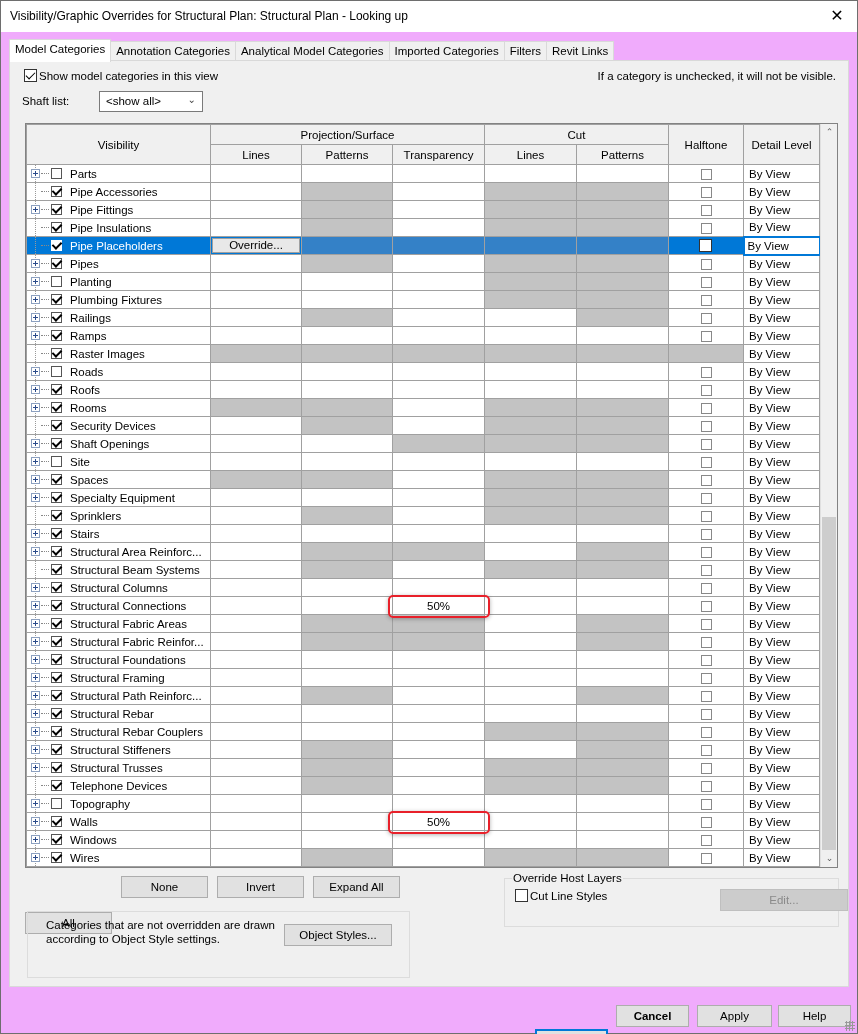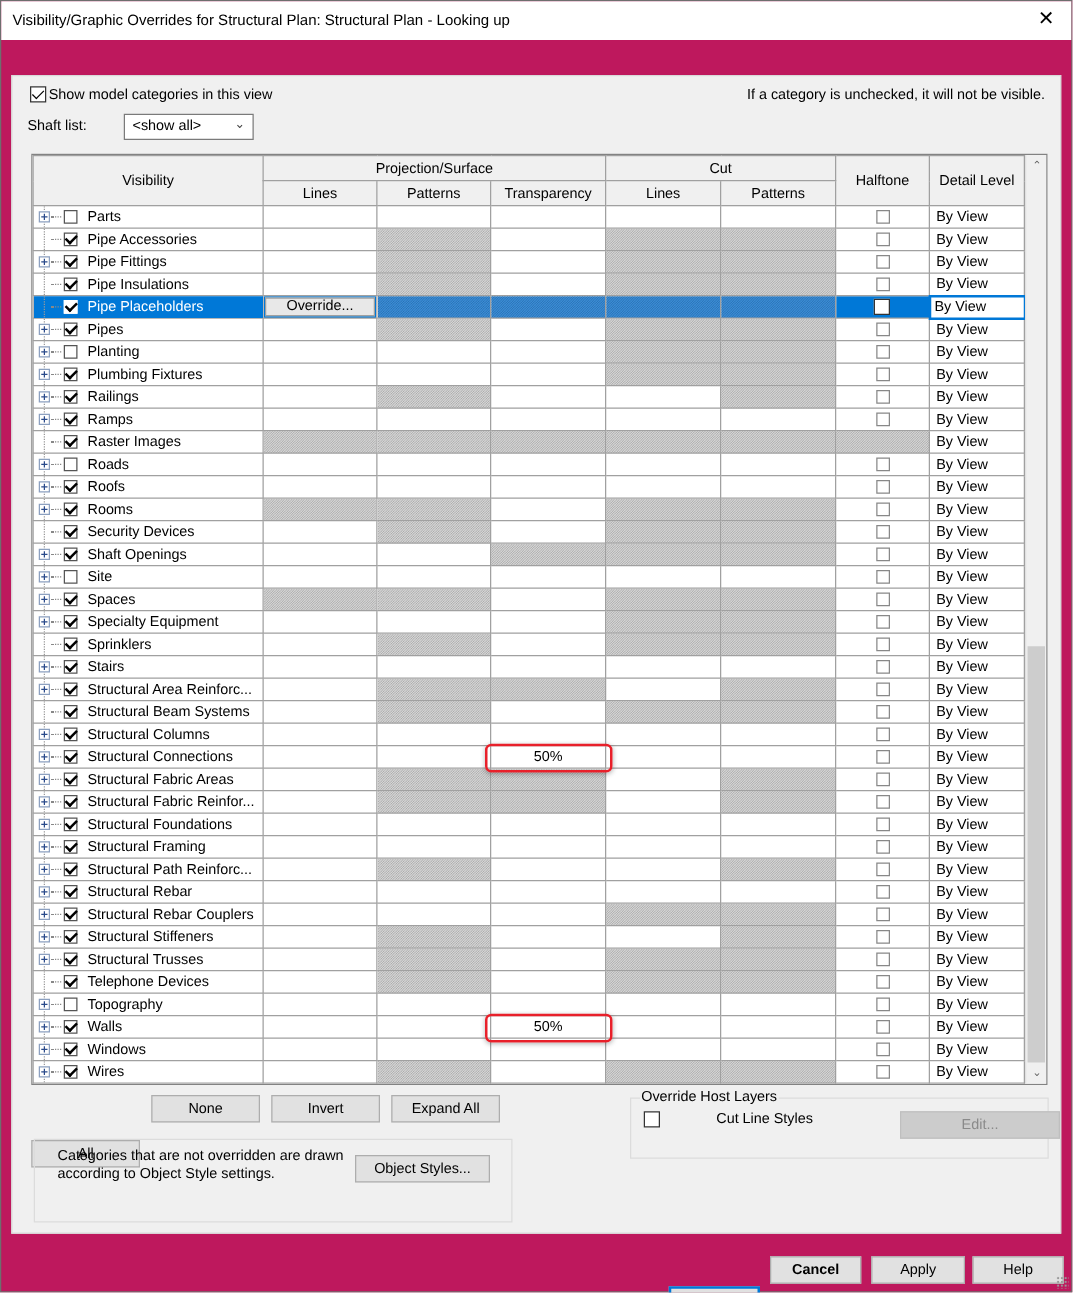--- a/index.html
+++ b/index.html
@@ -6,21 +6,21 @@
   html, body { margin: 0; padding: 0; }
   body {
     width: 858px; height: 1034px; overflow: hidden;
     background: #f0f0f0;
     font-family: "Liberation Sans", "DejaVu Sans", sans-serif;
     font-size: 12px; color: #000;
     position: relative;
   }
   .dialog {
     position: absolute; left: 0; top: 0; width: 858px; height: 1034px;
-    border: 1px solid #6e6e6e; background: #be185d;
+    border: 1px solid #6e6e6e; background: #f0abfc;
   }
   .titlebar {
     position: absolute; left: 0; top: 0; width: 856px; height: 31px;
     background: #fff;
   }
   .titlebar .title { position: absolute; left: 9px; top: 8px; font-size: 12px; }
   .titlebar .close { position: absolute; right: 10px; top: 5px; font-size: 16px; width: 20px; height: 20px; text-align: center; line-height: 20px; cursor: default; }
 
   .tabs { position: absolute; left: 8px; top: 38px; height: 21px; display: flex; }
   .tab {
@@ -126,36 +126,44 @@
     font-size: 11.5px; text-align: center; line-height: 20px;
   }
   .btn.default { border: 2px solid #0078d7; line-height: 18px; }
   .btn.disabled { background: #cccccc; color: #8a8a8a; border-color: #bfbfbf; }
 
   .note-box { position: absolute; left: 17px; top: 850px; width: 383px; height: 67px; border: 1px solid #dcdcdc; }
   .note-text { position: absolute; left: 18px; top: 6px; font-size: 11.5px; line-height: 14px; width: 240px; }
 
   .group { position: absolute; left: 494px; top: 817px; width: 335px; height: 49px; border: 1px solid #dcdcdc; }
   .group-label { position: absolute; left: 7px; top: -7px; background: #f0f0f0; padding: 0 1px; font-size: 11.5px; }
-  .cut-cb { position: absolute; left: 10px; top: 10px; display: flex; align-items: flex-start; font-size: 11.5px; gap: 43px; }
+  .cut-cb { position: absolute; left: 10px; top: 10px; display: flex; align-items: center; font-size: 11.5px; }
   .cut-cb .lbl { margin-left: 2px; }
 
   .grip { position: absolute; right: 2px; bottom: 2px; width: 10px; height: 10px;
     background-image: radial-gradient(circle, #999 1px, transparent 1.2px); background-size: 3px 3px; }
 </style>
 </head>
 <body>
 
 <div class="dialog">
 
   <div class="titlebar">
     <span class="title">Visibility/Graphic Overrides for Structural Plan: Structural Plan - Looking up</span>
     <span class="close">✕</span>
   </div>
 
+  <div class="tabs">
+    <div class="tab active">Model Categories</div>
+    <div class="tab">Annotation Categories</div>
+    <div class="tab">Analytical Model Categories</div>
+    <div class="tab">Imported Categories</div>
+    <div class="tab">Filters</div>
+    <div class="tab">Revit Links</div>
+  </div>
 
   <div class="panel">
 
     <label class="show-cb">
       <span class="cbox checked"></span>
       <span class="lbl">Show model categories in this view</span>
     </label>
     <span class="info-text">If a category is unchecked, it will not be visible.</span>
 
     <span class="filter-lbl">Shaft list:</span>

